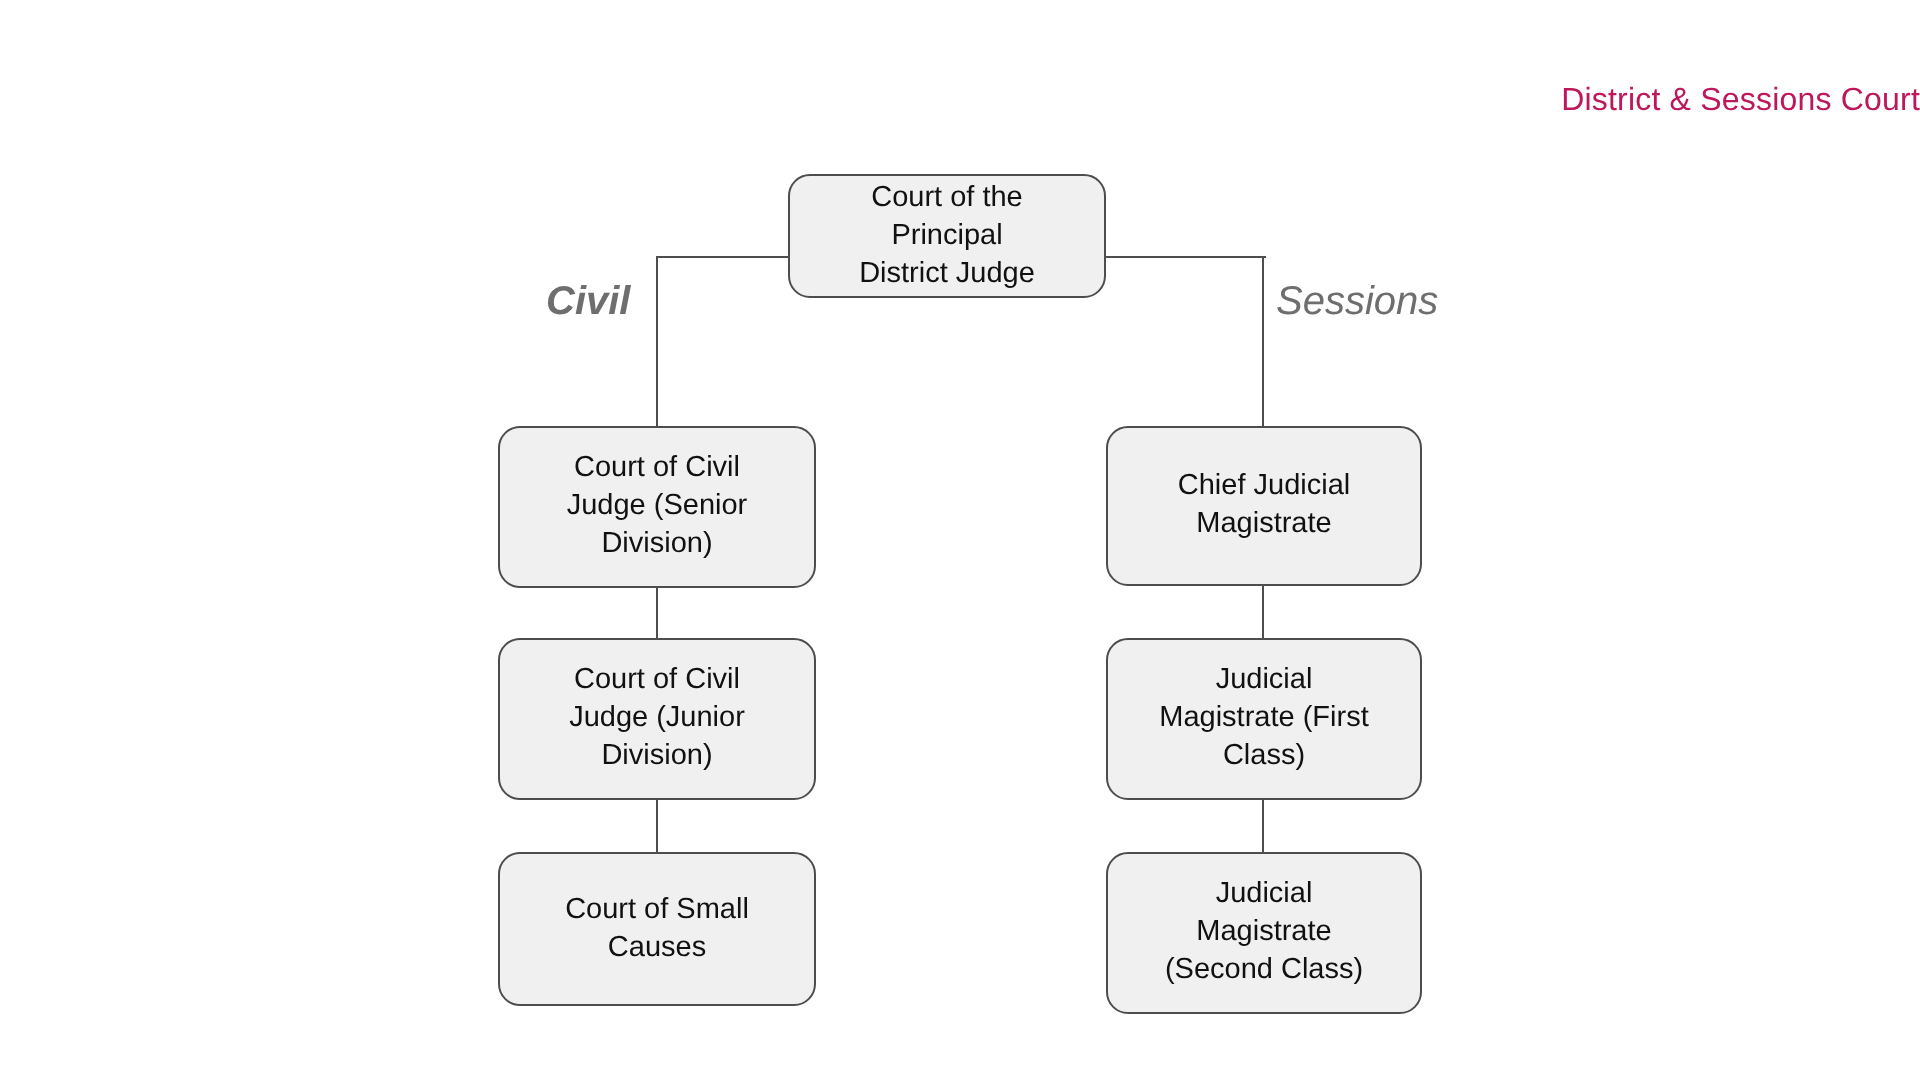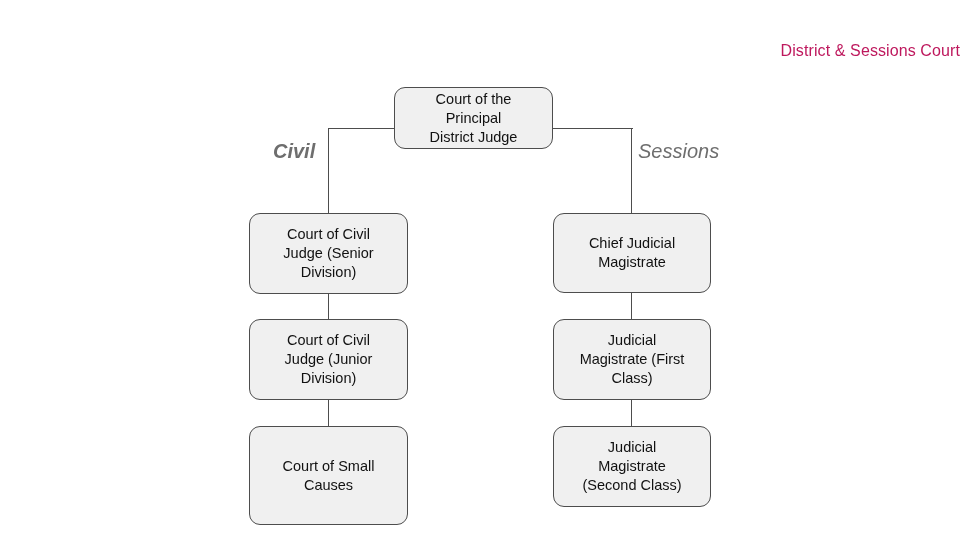--- a/index.html
+++ b/index.html
@@ -98,21 +98,21 @@
   <div class="node" style="left:249px; top:213px; width:159px; height:81px;">
     <span class="node-text">Court of Civil
 Judge (Senior
 Division)</span>
   </div>
   <div class="node" style="left:249px; top:319px; width:159px; height:81px;">
     <span class="node-text">Court of Civil
 Judge (Junior
 Division)</span>
   </div>
-  <div class="node" style="left:249px; top:426px; width:159px; height:99px;">
+  <div class="node" style="left:249px; top:426px; width:159px; height:77px;">
     <span class="node-text">Court of Small
 Causes</span>
   </div>
 
   <div class="node" style="left:553px; top:213px; width:158px; height:80px;">
     <span class="node-text">Chief Judicial
 Magistrate</span>
   </div>
   <div class="node" style="left:553px; top:319px; width:158px; height:81px;">
     <span class="node-text">Judicial

